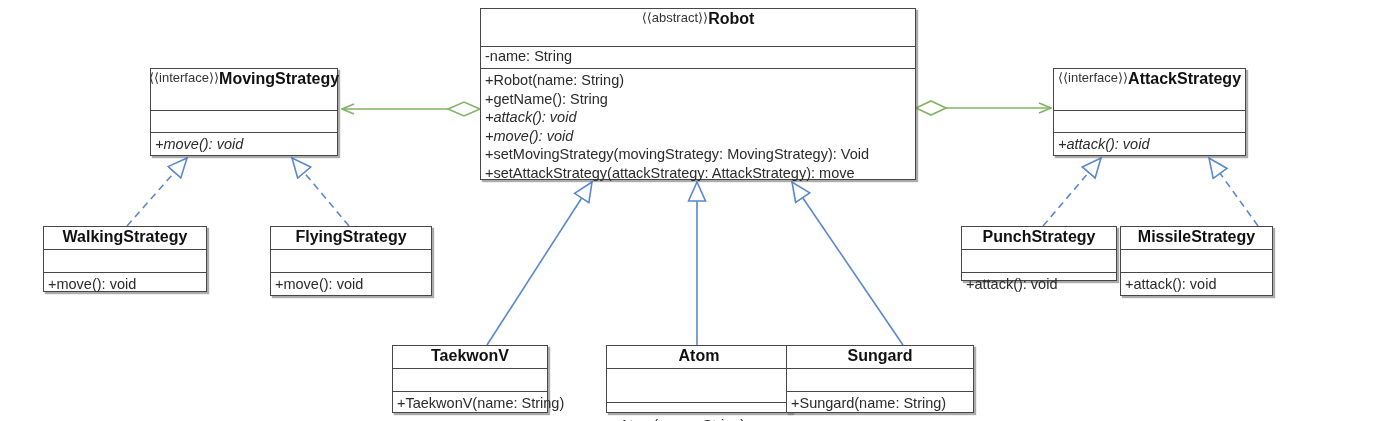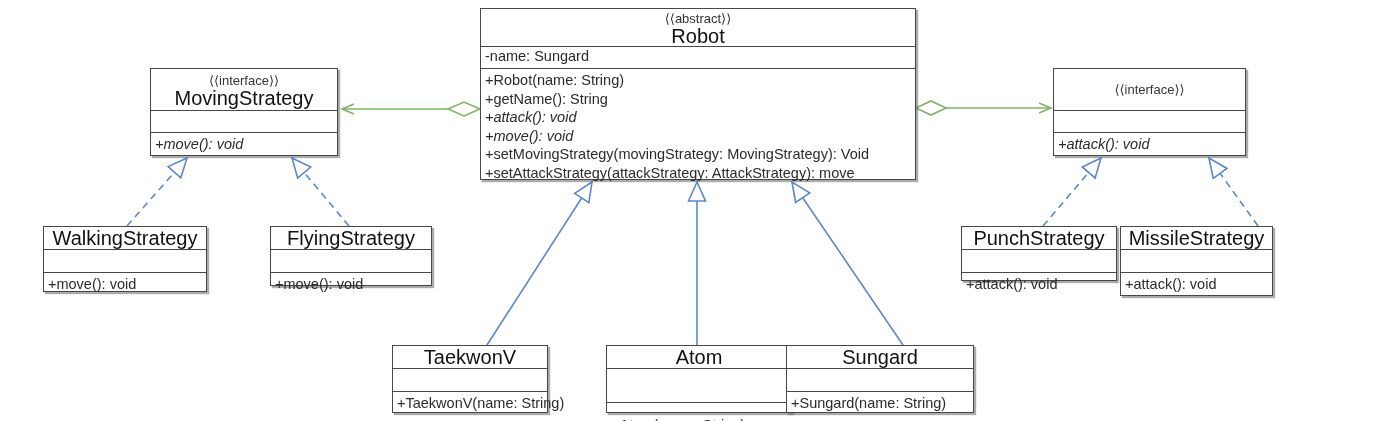--- a/index.html
+++ b/index.html
@@ -28,34 +28,34 @@
     border: 1px solid #474747;
     box-shadow: 2px 2px 1px rgba(102,102,102,0.55);
     display: flex;
     flex-direction: column;
     color: #262626;
     box-sizing: border-box;
   }
   .head {
     border-bottom: 1px solid #474747;
     display: flex;
-    flex-direction: column;
+    flex-direction: row;
     justify-content: center;
     text-align: center;
     flex: 0 0 auto;
   }
   .stereo {
     font-size: 13px;
     line-height: 17px;
     color: #333333;
   }
   .cname {
-    font-size: 20px;
+    font-size: 16px;
     line-height: 19px;
-    font-weight: normal;
+    font-weight: bold;
     color: #111111;
   }
   .attrs {
     border-bottom: 1px solid #474747;
     flex: 0 0 auto;
   }
   .methods {
     flex: 1 1 auto;
     padding-top: 2px;
   }
@@ -66,21 +66,21 @@
     white-space: nowrap;
     text-align: left;
     color: #2b2b2b;
   }
   .it { font-style: italic; }
   
   #box-moving   { left: 150px;  top: 68px;  width: 188px; height: 88px; }
   #box-attack   { left: 1053px; top: 68px;  width: 193px; height: 88px; }
   #box-robot    { left: 480px;  top: 8px;   width: 436px; height: 172px; }
   #box-walking  { left: 43px;   top: 226px; width: 164px; height: 66px; }
-  #box-flying   { left: 270px;  top: 226px; width: 162px; height: 60px; }
+  #box-flying   { left: 270px;  top: 226px; width: 162px; height: 70px; }
   #box-punch    { left: 961px;  top: 226px; width: 156px; height: 55px; }
   #box-missile  { left: 1120px; top: 226px; width: 153px; height: 70px; }
   #box-taekwonv { left: 392px;  top: 345px; width: 156px; height: 68px; }
   #box-atom     { left: 606px;  top: 345px; width: 186px; height: 68px; gap: 11px; }
   #box-sungard  { left: 786px;  top: 345px; width: 188px; height: 68px; }
   #box-moving .head, #box-attack .head { height: 41px; }
   #box-moving .attrs, #box-attack .attrs { height: 21px; }
   #box-robot .head { height: 37px; }
   #box-robot .attrs { height: 21px; }
   .impl .head { height: 22px; }
@@ -124,21 +124,21 @@
     <line class="edge-blue" x1="697" y1="345" x2="697" y2="182" marker-end="url(#triBlue)"></line>
     <line class="edge-blue" x1="903" y1="345" x2="792" y2="182" marker-end="url(#triBlue)"></line>
   </svg>
 
   <div class="uml-box" id="box-robot">
     <div class="head">
       <div class="stereo">⟨⟨abstract⟩⟩</div>
       <div class="cname">Robot</div>
     </div>
     <div class="attrs">
-      <div class="line">-name: Sungard</div>
+      <div class="line">-name: String</div>
     </div>
     <div class="methods">
       <div class="line">+Robot(name: String)</div>
       <div class="line">+getName(): String</div>
       <div class="line it">+attack(): void</div>
       <div class="line it">+move(): void</div>
       <div class="line">+setMovingStrategy(movingStrategy: MovingStrategy): Void</div>
       <div class="line">+setAttackStrategy(attackStrategy: AttackStrategy): move</div>
     </div>
   </div>
@@ -150,20 +150,21 @@
     </div>
     <div class="attrs"></div>
     <div class="methods">
       <div class="line it">+move(): void</div>
     </div>
   </div>
 
   <div class="uml-box" id="box-attack">
     <div class="head">
       <div class="stereo">⟨⟨interface⟩⟩</div>
+      <div class="cname">AttackStrategy</div>
     </div>
     <div class="attrs"></div>
     <div class="methods">
       <div class="line it">+attack(): void</div>
     </div>
   </div>
 
   <div class="uml-box impl" id="box-walking">
     <div class="head">
       <div class="cname">WalkingStrategy</div>

